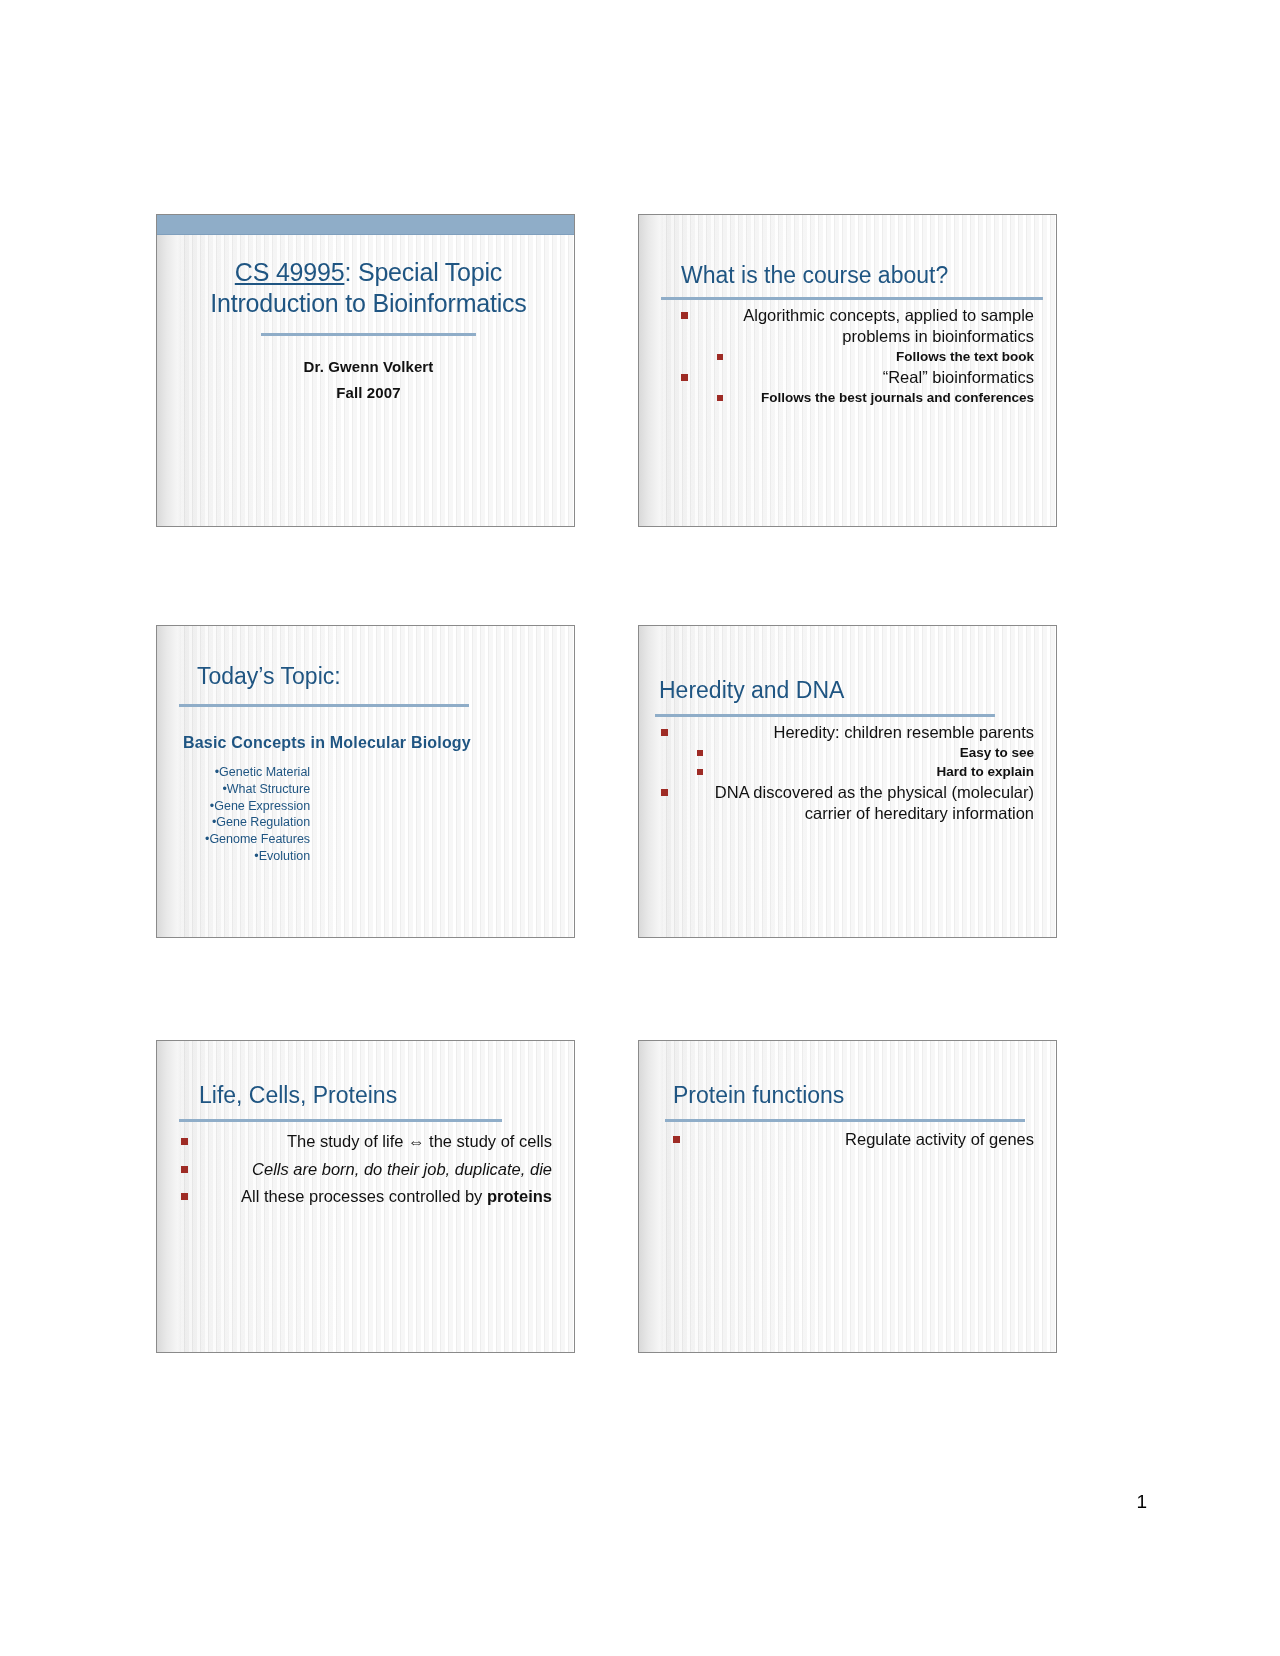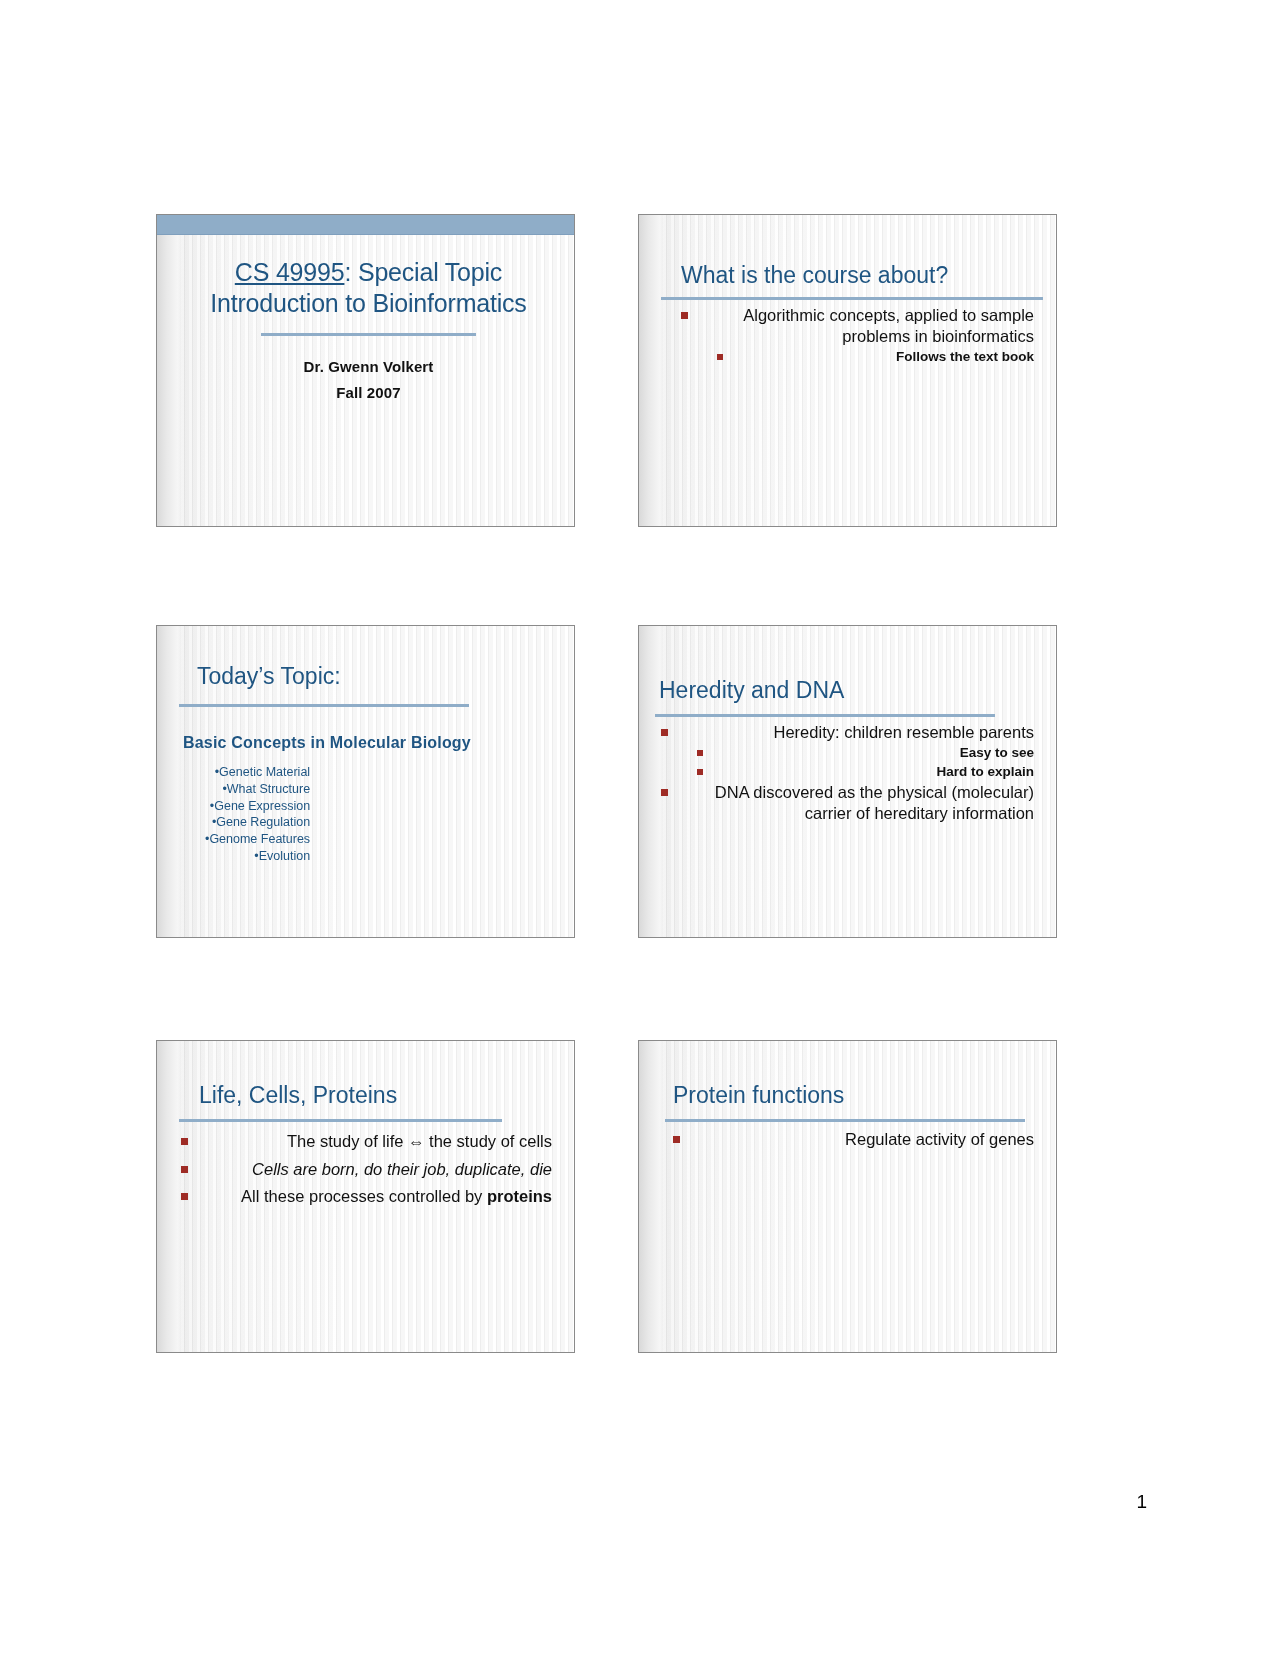--- a/index.html
+++ b/index.html
@@ -218,20 +218,30 @@
           <li>
             <span class="sq"></span>
             <span>Algorithmic concepts, applied to sample problems in bioinformatics</span>
             <ul class="b lvl2">
               <li>
                 <span class="sq"></span>
                 <span>Follows the text book</span>
               </li>
             </ul>
           </li>
+          <li>
+            <span class="sq"></span>
+            <span>“Real” bioinformatics</span>
+            <ul class="b lvl2">
+              <li>
+                <span class="sq"></span>
+                <span>Follows the best journals and conferences</span>
+              </li>
+            </ul>
+          </li>
         </ul>
       </div>
     </div>
   </div>
 
   <div class="slide" style="left:156px; top:625px; width:419px; height:313px;">
     <div class="slide-inner">
       <div class="slide-title" style="top:36px; left:40px;">Today’s Topic:</div>
       <div class="title-underline" style="top:78px; width:290px;"></div>
 

